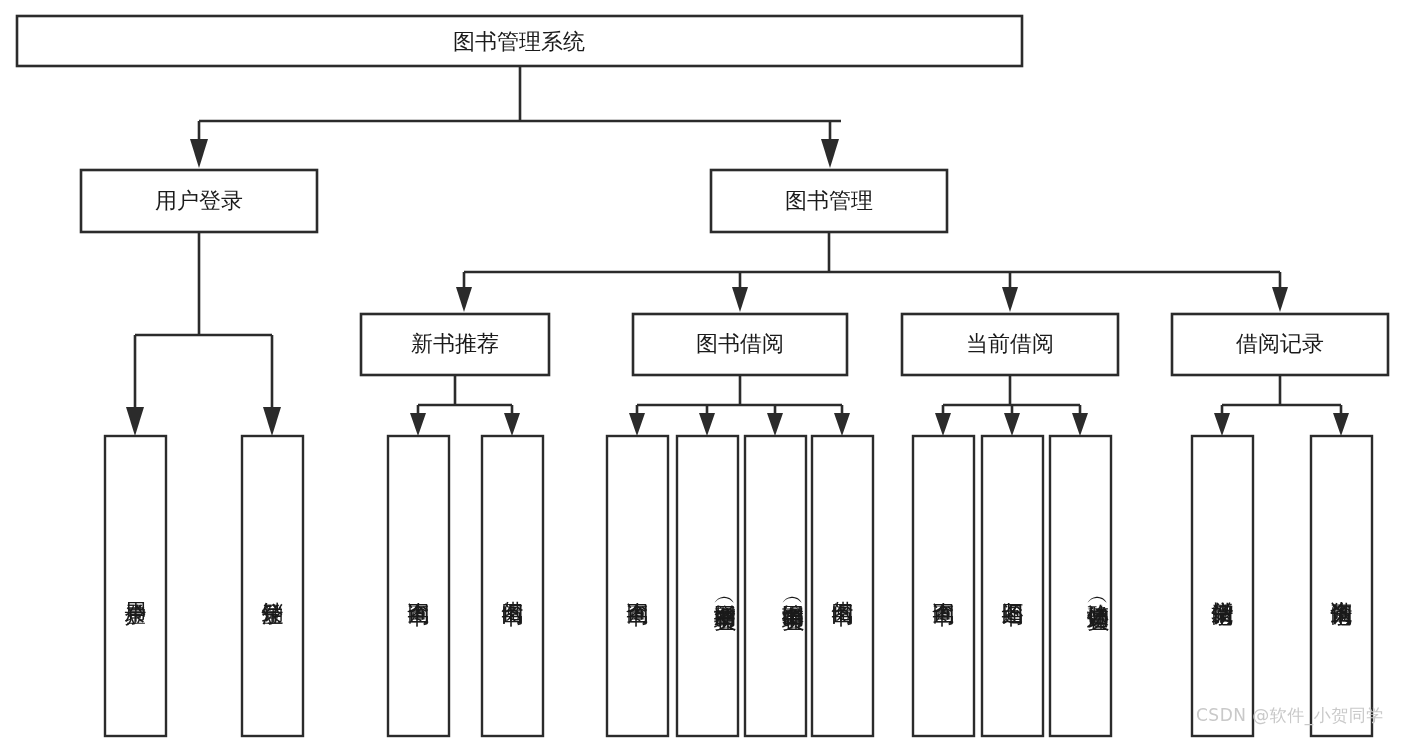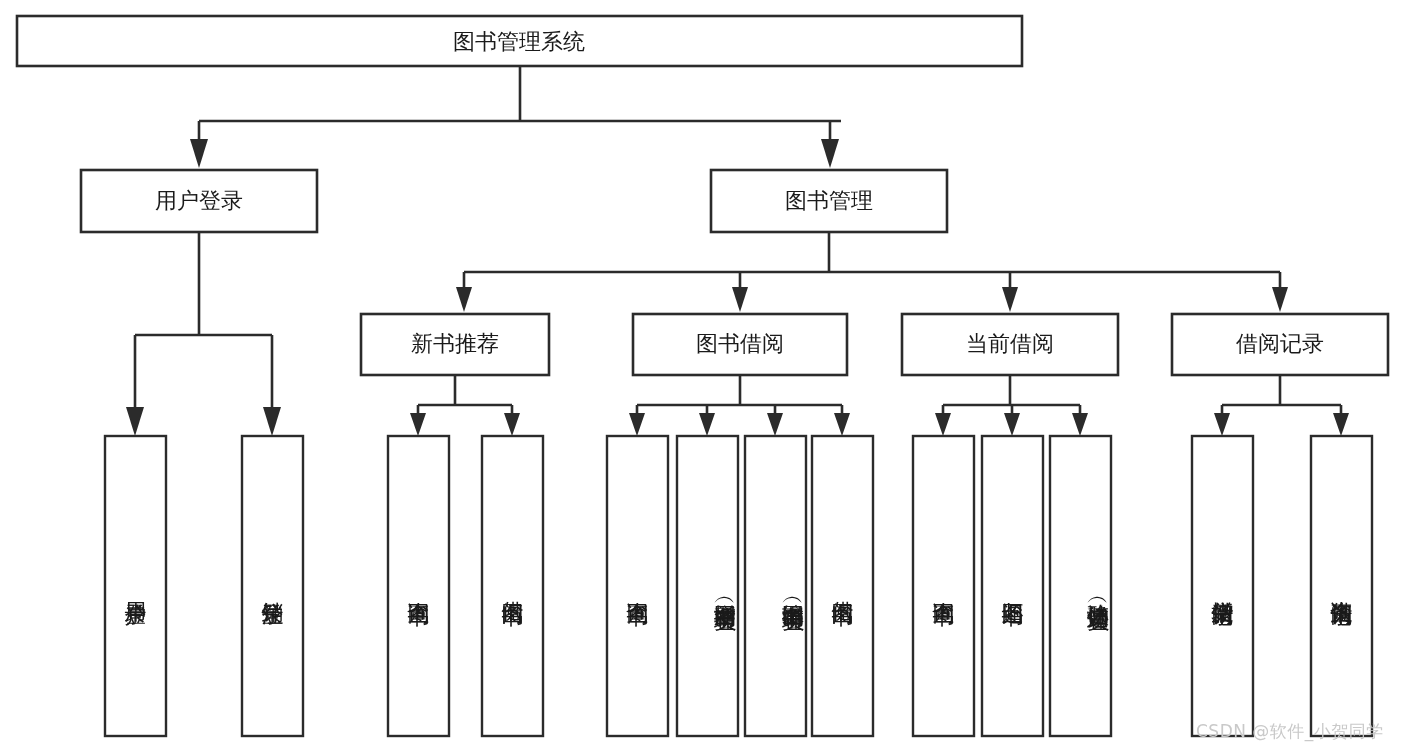--- a/index.html
+++ b/index.html
@@ -243,15 +243,15 @@
   <div class="leaf-label-box" style="left:745px; top:436px; width:61px; height:300px; align-items:flex-start; padding-top:8px; box-sizing:border-box;">编辑图书（管理员）</div>
   <div class="leaf-label-box" style="left:812px; top:436px; width:61px; height:300px;">借阅图书</div>
 
   <div class="leaf-label-box" style="left:913px; top:436px; width:61px; height:300px;">查询图书</div>
   <div class="leaf-label-box" style="left:982px; top:436px; width:61px; height:300px;">归还图书</div>
   <div class="leaf-label-box" style="left:1050px; top:436px; width:61px; height:300px; align-items:flex-start; padding-top:8px; box-sizing:border-box;">确认归还（管理员）</div>
 
   <div class="leaf-label-box" style="left:1192px; top:436px; width:61px; height:300px;">新增借阅记录</div>
   <div class="leaf-label-box" style="left:1311px; top:436px; width:61px; height:300px;">查询借阅记录</div>
 
-  <div class="watermark" style="left:1196px; top:720px;">CSDN @软件_小贺同学</div>
+  <div class="watermark" style="left:1196px; top:704px;">CSDN @软件_小贺同学</div>
 
 </div>
 
 </body></html>

